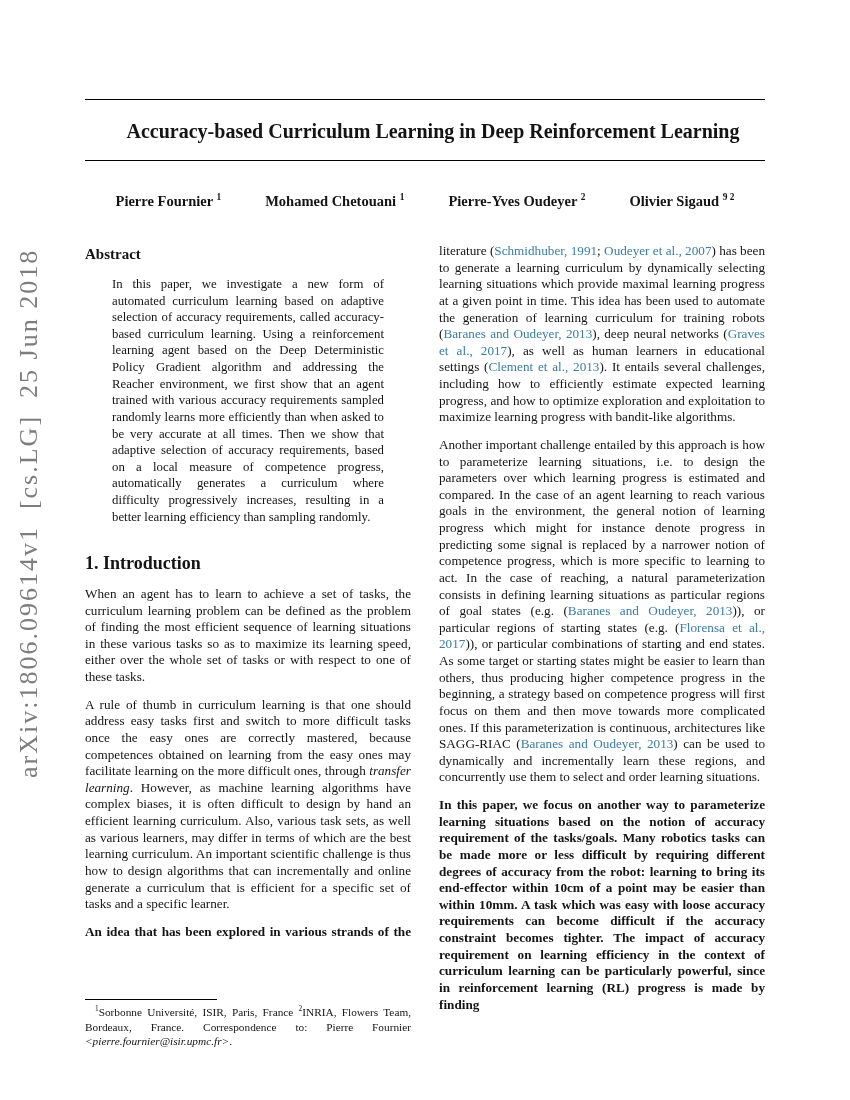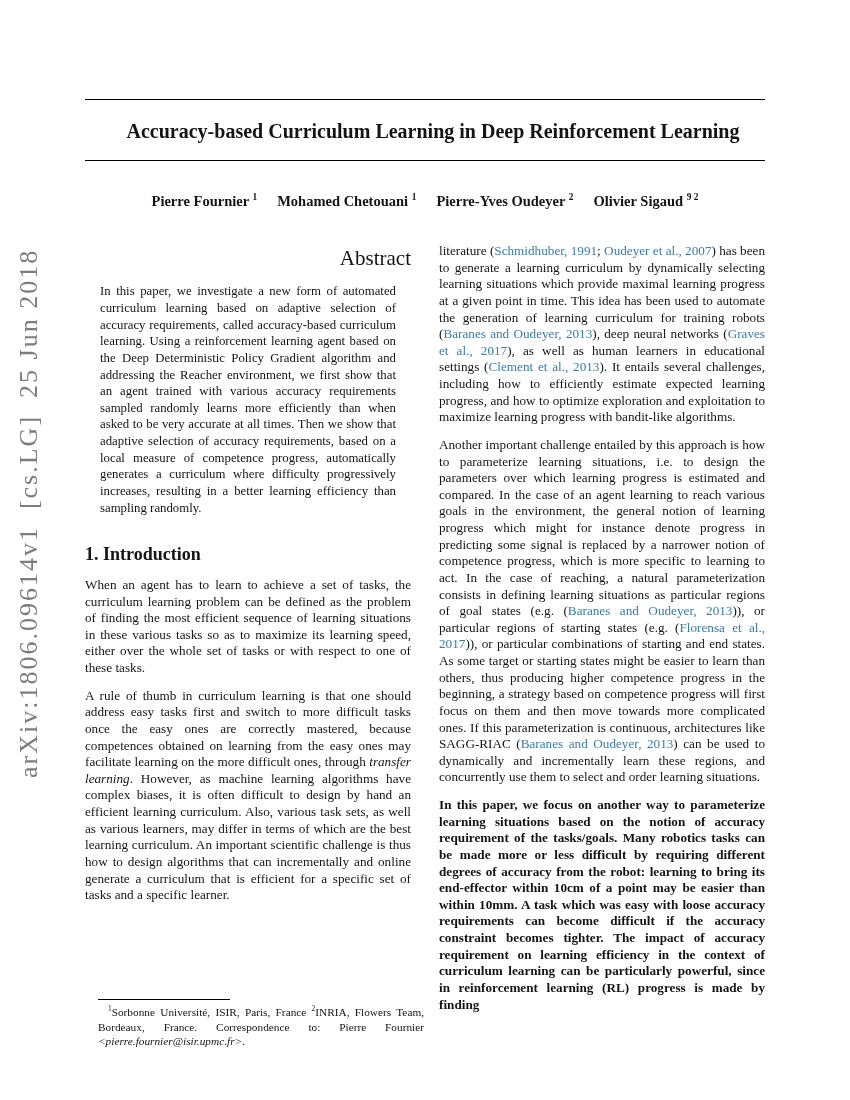--- a/index.html
+++ b/index.html
@@ -18,36 +18,36 @@
   .rule-top { top:99px; }
   .rule-mid { top:160px; }
   .title {
     position:absolute; left:85px; top:112px; width:680px; margin:8px;
     text-align:center; font-size:20px; font-weight:bold;
   }
   .authors {
     position:absolute; left:85px; top:193px; width:680px;
     text-align:center; font-size:14.5px; font-weight:bold;
   }
-  .author { margin:0 10px; white-space:nowrap; }
+  .author { margin:0 22px; white-space:nowrap; }
   sup { line-height:0; font-size:0.65em; }
   .col {
     position:absolute; top:243px; width:326px; height:806px;
     font-size:13.2px; line-height:1.26; text-align:justify;
   }
   .col-left { left:85px; }
   .col-right { left:439px; }
-  .abs-heading { text-align:right; font-weight:normal; font-size:21px; margin:2px 0 12px; }
-  .abs-text { margin:0; padding:0 15px; font-size:12.8px; line-height:1.3; }
+  .abs-heading { text-align:left; font-weight:bold; font-size:15px; margin:2px 0 12px; }
+  .abs-text { margin:12px; padding:0 15px; font-size:12.8px; line-height:1.3; }
   .sec-heading { font-size:18px; margin:27px 0 11px; font-weight:bold; }
   .para { margin:0 0 11px; }
   .cont { text-align-last: justify; font-weight: bold; }
   .i { font-style:italic; }
   .cite { color:var(--cite);margin-top:34px; }
-  .footnote-block { position:absolute; left:13px; bottom:0; width:100%; }
+  .footnote-block { position:absolute; left:0; bottom:0; width:100%; }
   .footnote-rule { width:132px; border-top:1px solid #000; margin-bottom:5px; }
   .footnote-text { font-size:11.3px; line-height:1.3; margin:0; text-indent:10px; text-align:justify; }
 </style>
 </head>
 <body>
 
 <div class="page">
 
   <div class="watermark">arXiv:1806.09614v1  [cs.LG]  25 Jun 2018</div>
 
@@ -57,20 +57,21 @@
 
   <div class="authors"><span class="author">Pierre Fournier <sup>1</sup></span><span class="author">Mohamed Chetouani <sup>1</sup></span><span class="author">Pierre-Yves Oudeyer <sup>2</sup></span><span class="author">Olivier Sigaud <sup>9 2</sup></span></div>
 
   <div class="col col-left">
     <div class="abs-heading">Abstract</div>
     <p class="abs-text">In this paper, we investigate a new form of automated curriculum learning based on adaptive selection of accuracy requirements, called accuracy-based curriculum learning. Using a reinforcement learning agent based on the Deep Deterministic Policy Gradient algorithm and addressing the Reacher environment, we first show that an agent trained with various accuracy requirements sampled randomly learns more efficiently than when asked to be very accurate at all times. Then we show that adaptive selection of accuracy requirements, based on a local measure of competence progress, automatically generates a curriculum where difficulty progressively increases, resulting in a better learning efficiency than sampling randomly.</p>
 
     <h2 class="sec-heading">1. Introduction</h2>
     <p class="para">When an agent has to learn to achieve a set of tasks, the curriculum learning problem can be defined as the problem of finding the most efficient sequence of learning situations in these various tasks so as to maximize its learning speed, either over the whole set of tasks or with respect to one of these tasks.</p>
     <p class="para"><span>A rule of thumb in curriculum learning is that one should address easy tasks first and switch to more difficult tasks once the easy ones are correctly mastered, because competences obtained on learning from the easy ones may facilitate learning on the more difficult ones, through </span><span class="i">transfer learning</span><span>. However, as machine learning algorithms have complex biases, it is often difficult to design by hand an efficient learning curriculum. Also, various task sets, as well as various learners, may differ in terms of which are the best learning curriculum. An important scientific challenge is thus how to design algorithms that can incrementally and online generate a curriculum that is efficient for a specific set of tasks and a specific learner.</span></p>
+    <p class="para cont">An idea that has been explored in various strands of the</p>
 
     <div class="footnote-block">
       <div class="footnote-rule"></div>
       <p class="footnote-text"><sup>1</sup><span>Sorbonne Université, ISIR, Paris, France </span><sup>2</sup><span>INRIA, Flowers Team, Bordeaux, France. Correspondence to: Pierre Fournier </span><span class="i">&lt;pierre.fournier@isir.upmc.fr&gt;</span><span>.</span></p>
     </div>
   </div>
 
   <div class="col col-right">
     <p class="para"><span>literature (</span><span class="cite">Schmidhuber, 1991</span><span>; </span><span class="cite">Oudeyer et al., 2007</span><span>) has been to generate a learning curriculum by dynamically selecting learning situations which provide maximal learning progress at a given point in time. This idea has been used to automate the generation of learning curriculum for training robots (</span><span class="cite">Baranes and Oudeyer, 2013</span><span>), deep neural networks (</span><span class="cite">Graves et al., 2017</span><span>), as well as human learners in educational settings (</span><span class="cite">Clement et al., 2013</span><span>). It entails several challenges, including how to efficiently estimate expected learning progress, and how to optimize exploration and exploitation to maximize learning progress with bandit-like algorithms.</span></p>
     <p class="para"><span>Another important challenge entailed by this approach is how to parameterize learning situations, i.e. to design the parameters over which learning progress is estimated and compared. In the case of an agent learning to reach various goals in the environment, the general notion of learning progress which might for instance denote progress in predicting some signal is replaced by a narrower notion of competence progress, which is more specific to learning to act. In the case of reaching, a natural parameterization consists in defining learning situations as particular regions of goal states (e.g. (</span><span class="cite">Baranes and Oudeyer, 2013</span><span>)), or particular regions of starting states (e.g. (</span><span class="cite">Florensa et al., 2017</span><span>)), or particular combinations of starting and end states. As some target or starting states might be easier to learn than others, thus producing higher competence progress in the beginning, a strategy based on competence progress will first focus on them and then move towards more complicated ones. If this parameterization is continuous, architectures like SAGG-RIAC (</span><span class="cite">Baranes and Oudeyer, 2013</span><span>) can be used to dynamically and incrementally learn these regions, and concurrently use them to select and order learning situations.</span></p>

